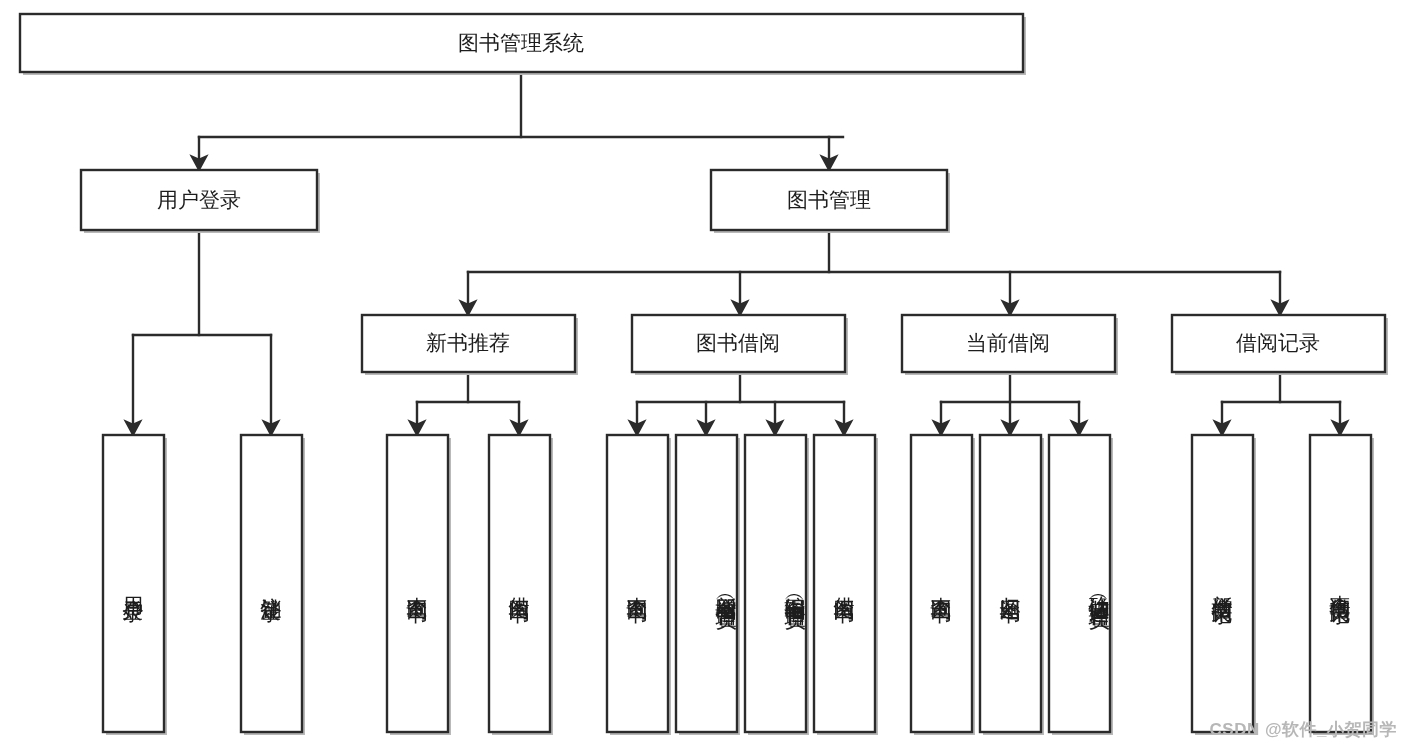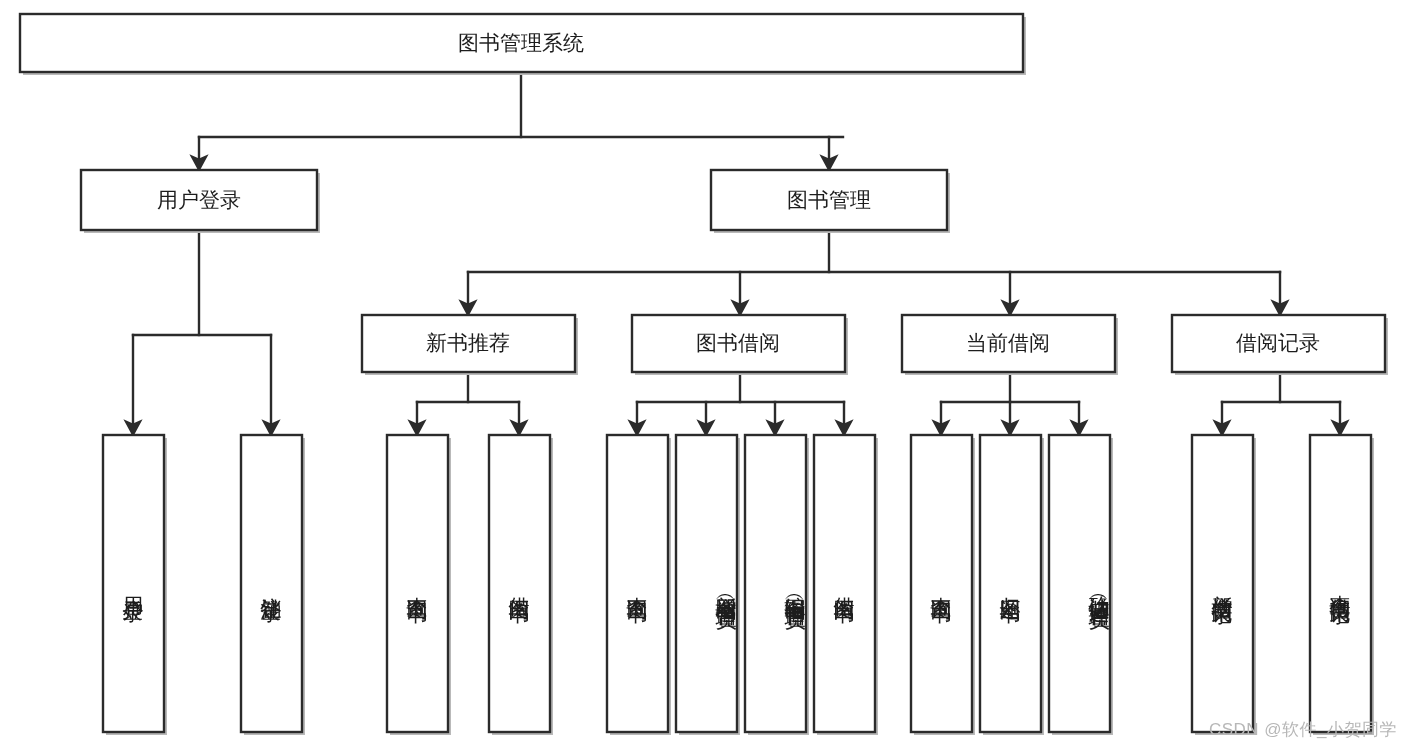--- a/index.html
+++ b/index.html
@@ -29,20 +29,21 @@
     white-space:nowrap;
     display:flex;align-items:flex-start;justify-content:center;
     pointer-events:none;
   }
   .leaf-label.mid{align-items:center;}
   .watermark{
     position:absolute;right:8px;bottom:6px;
     font-family:"Liberation Sans","DejaVu Sans",sans-serif;
     font-size:17px;color:#b7b7b7;letter-spacing:0.5px;
     white-space:nowrap;
+    font-weight:bold;
   }
 </style>
 </head>
 <body>
 
 <div id="diagram-root">
 
   <svg class="flow" viewBox="0 0 1405 747">
     <defs>
       <marker id="arrow" markerWidth="9" markerHeight="9" refX="4.2" refY="4.4" orient="auto" markerUnits="strokeWidth">

